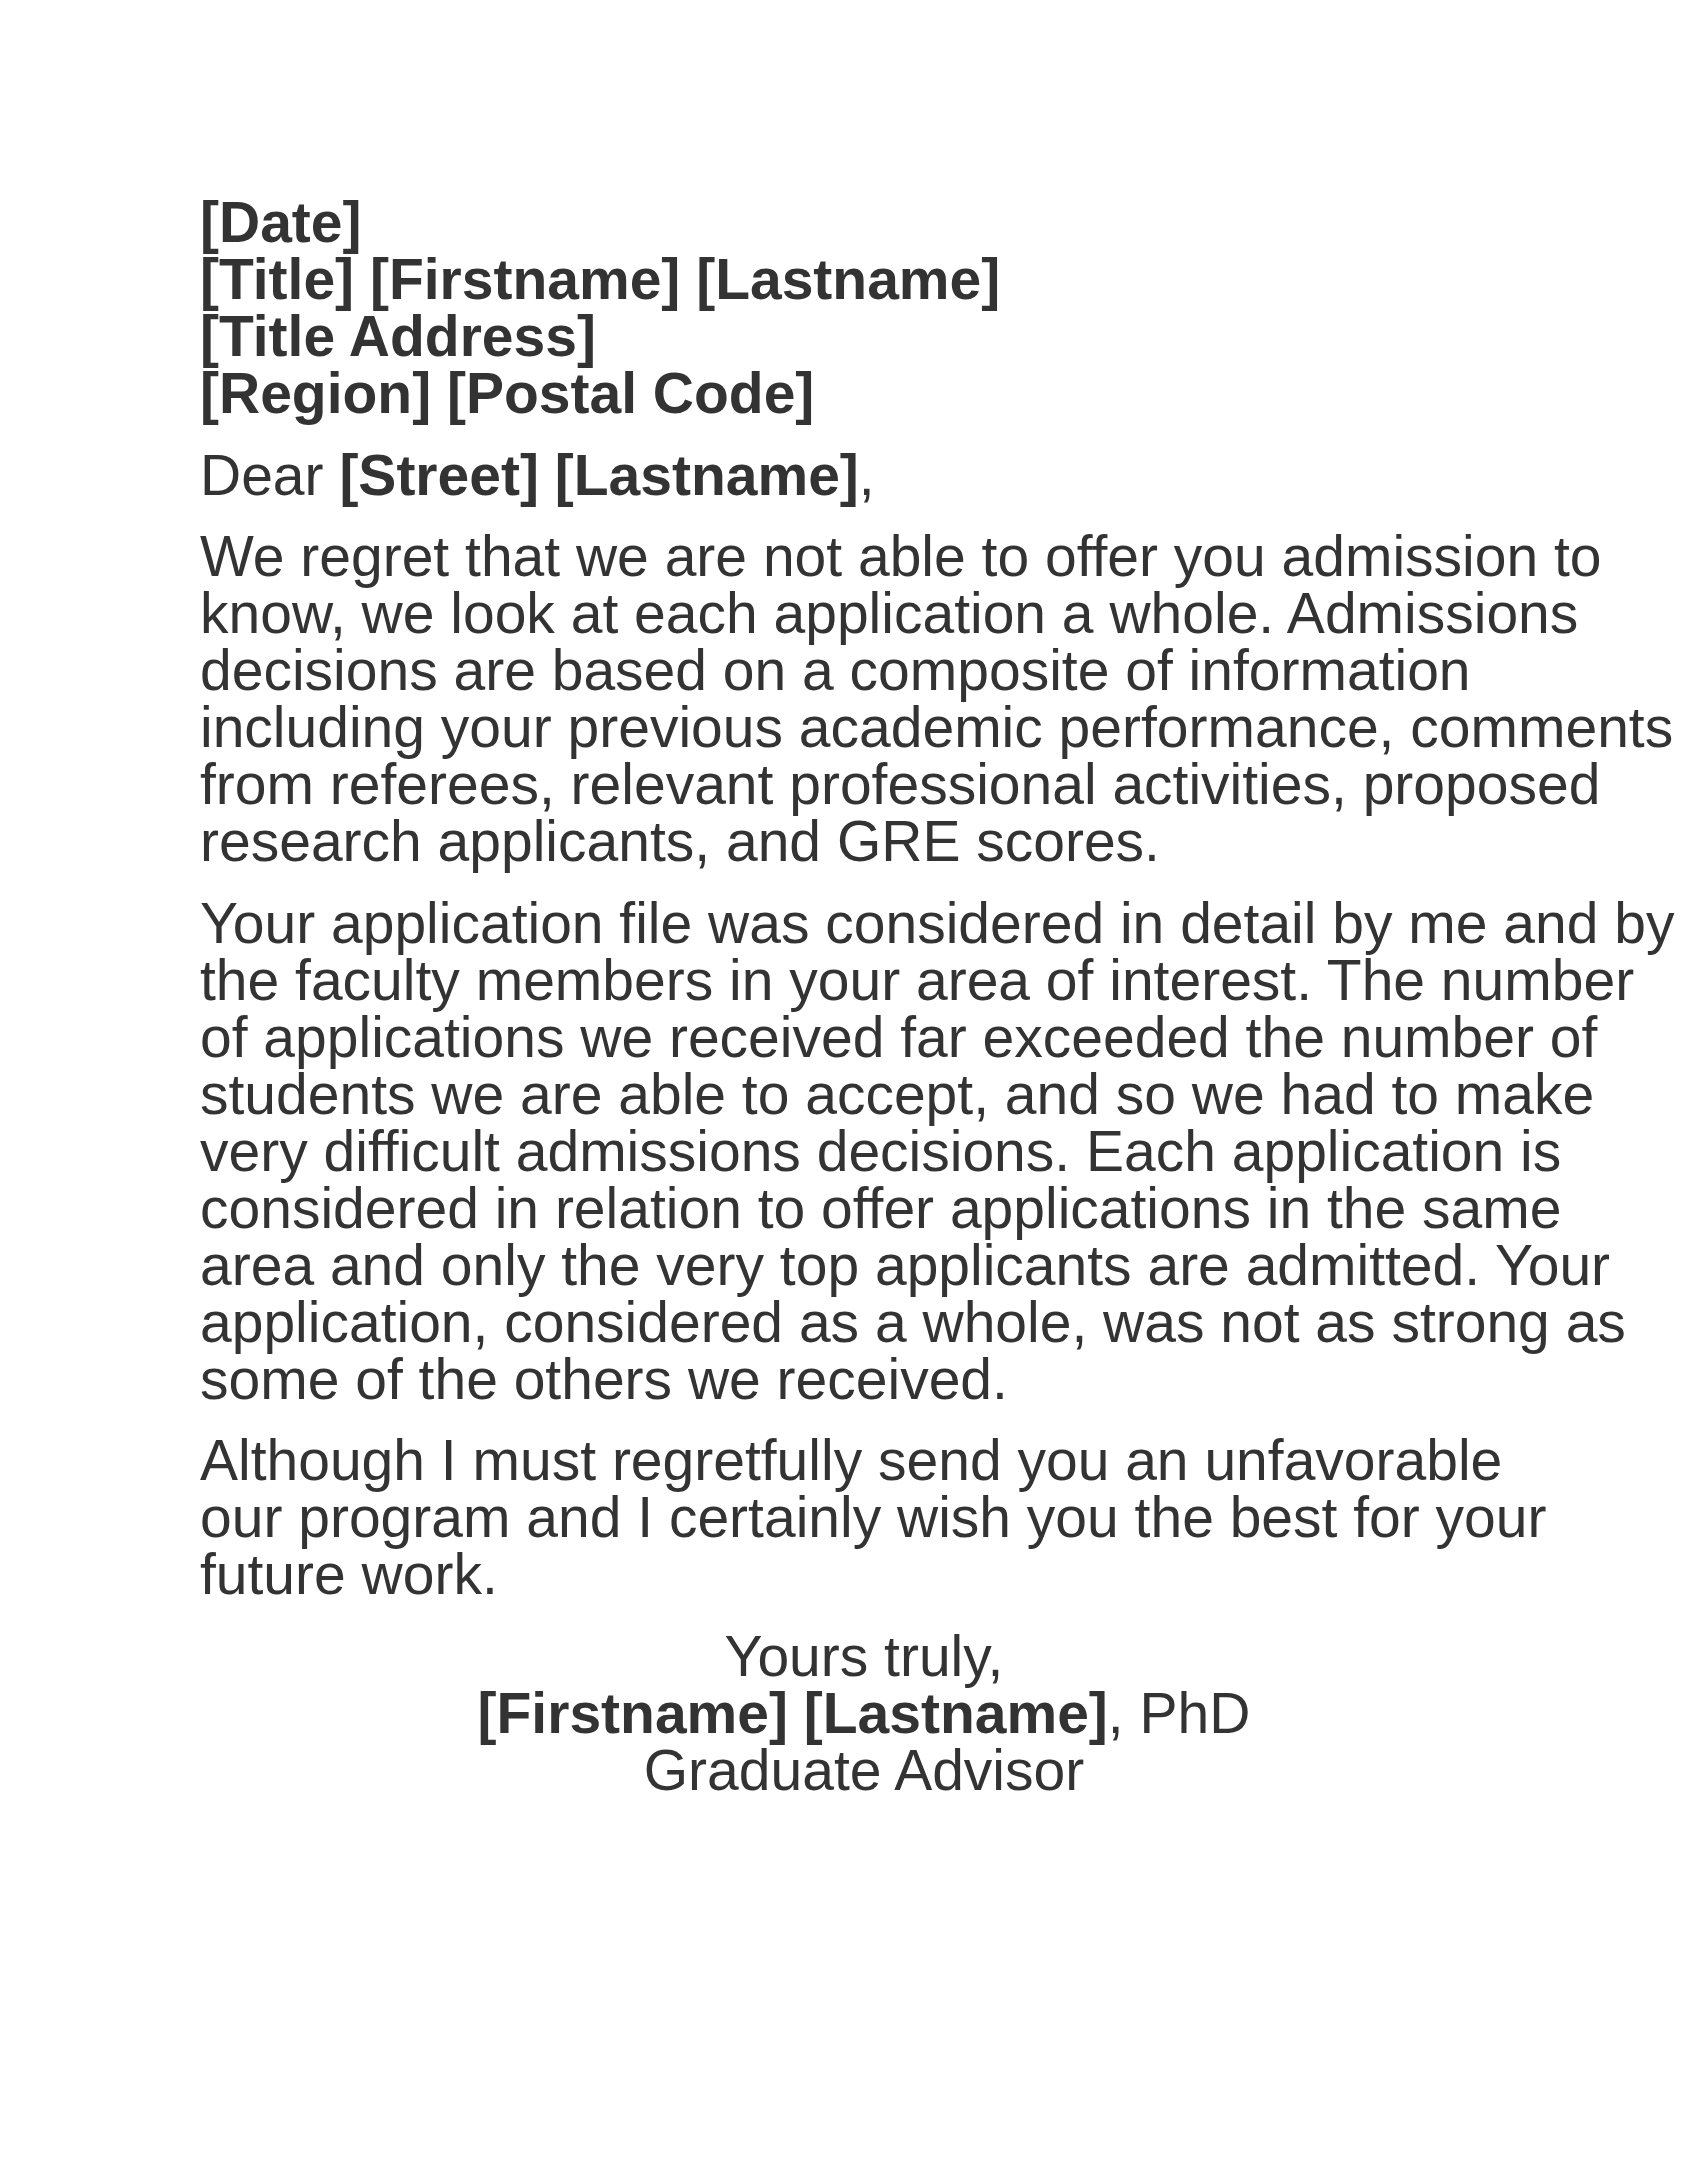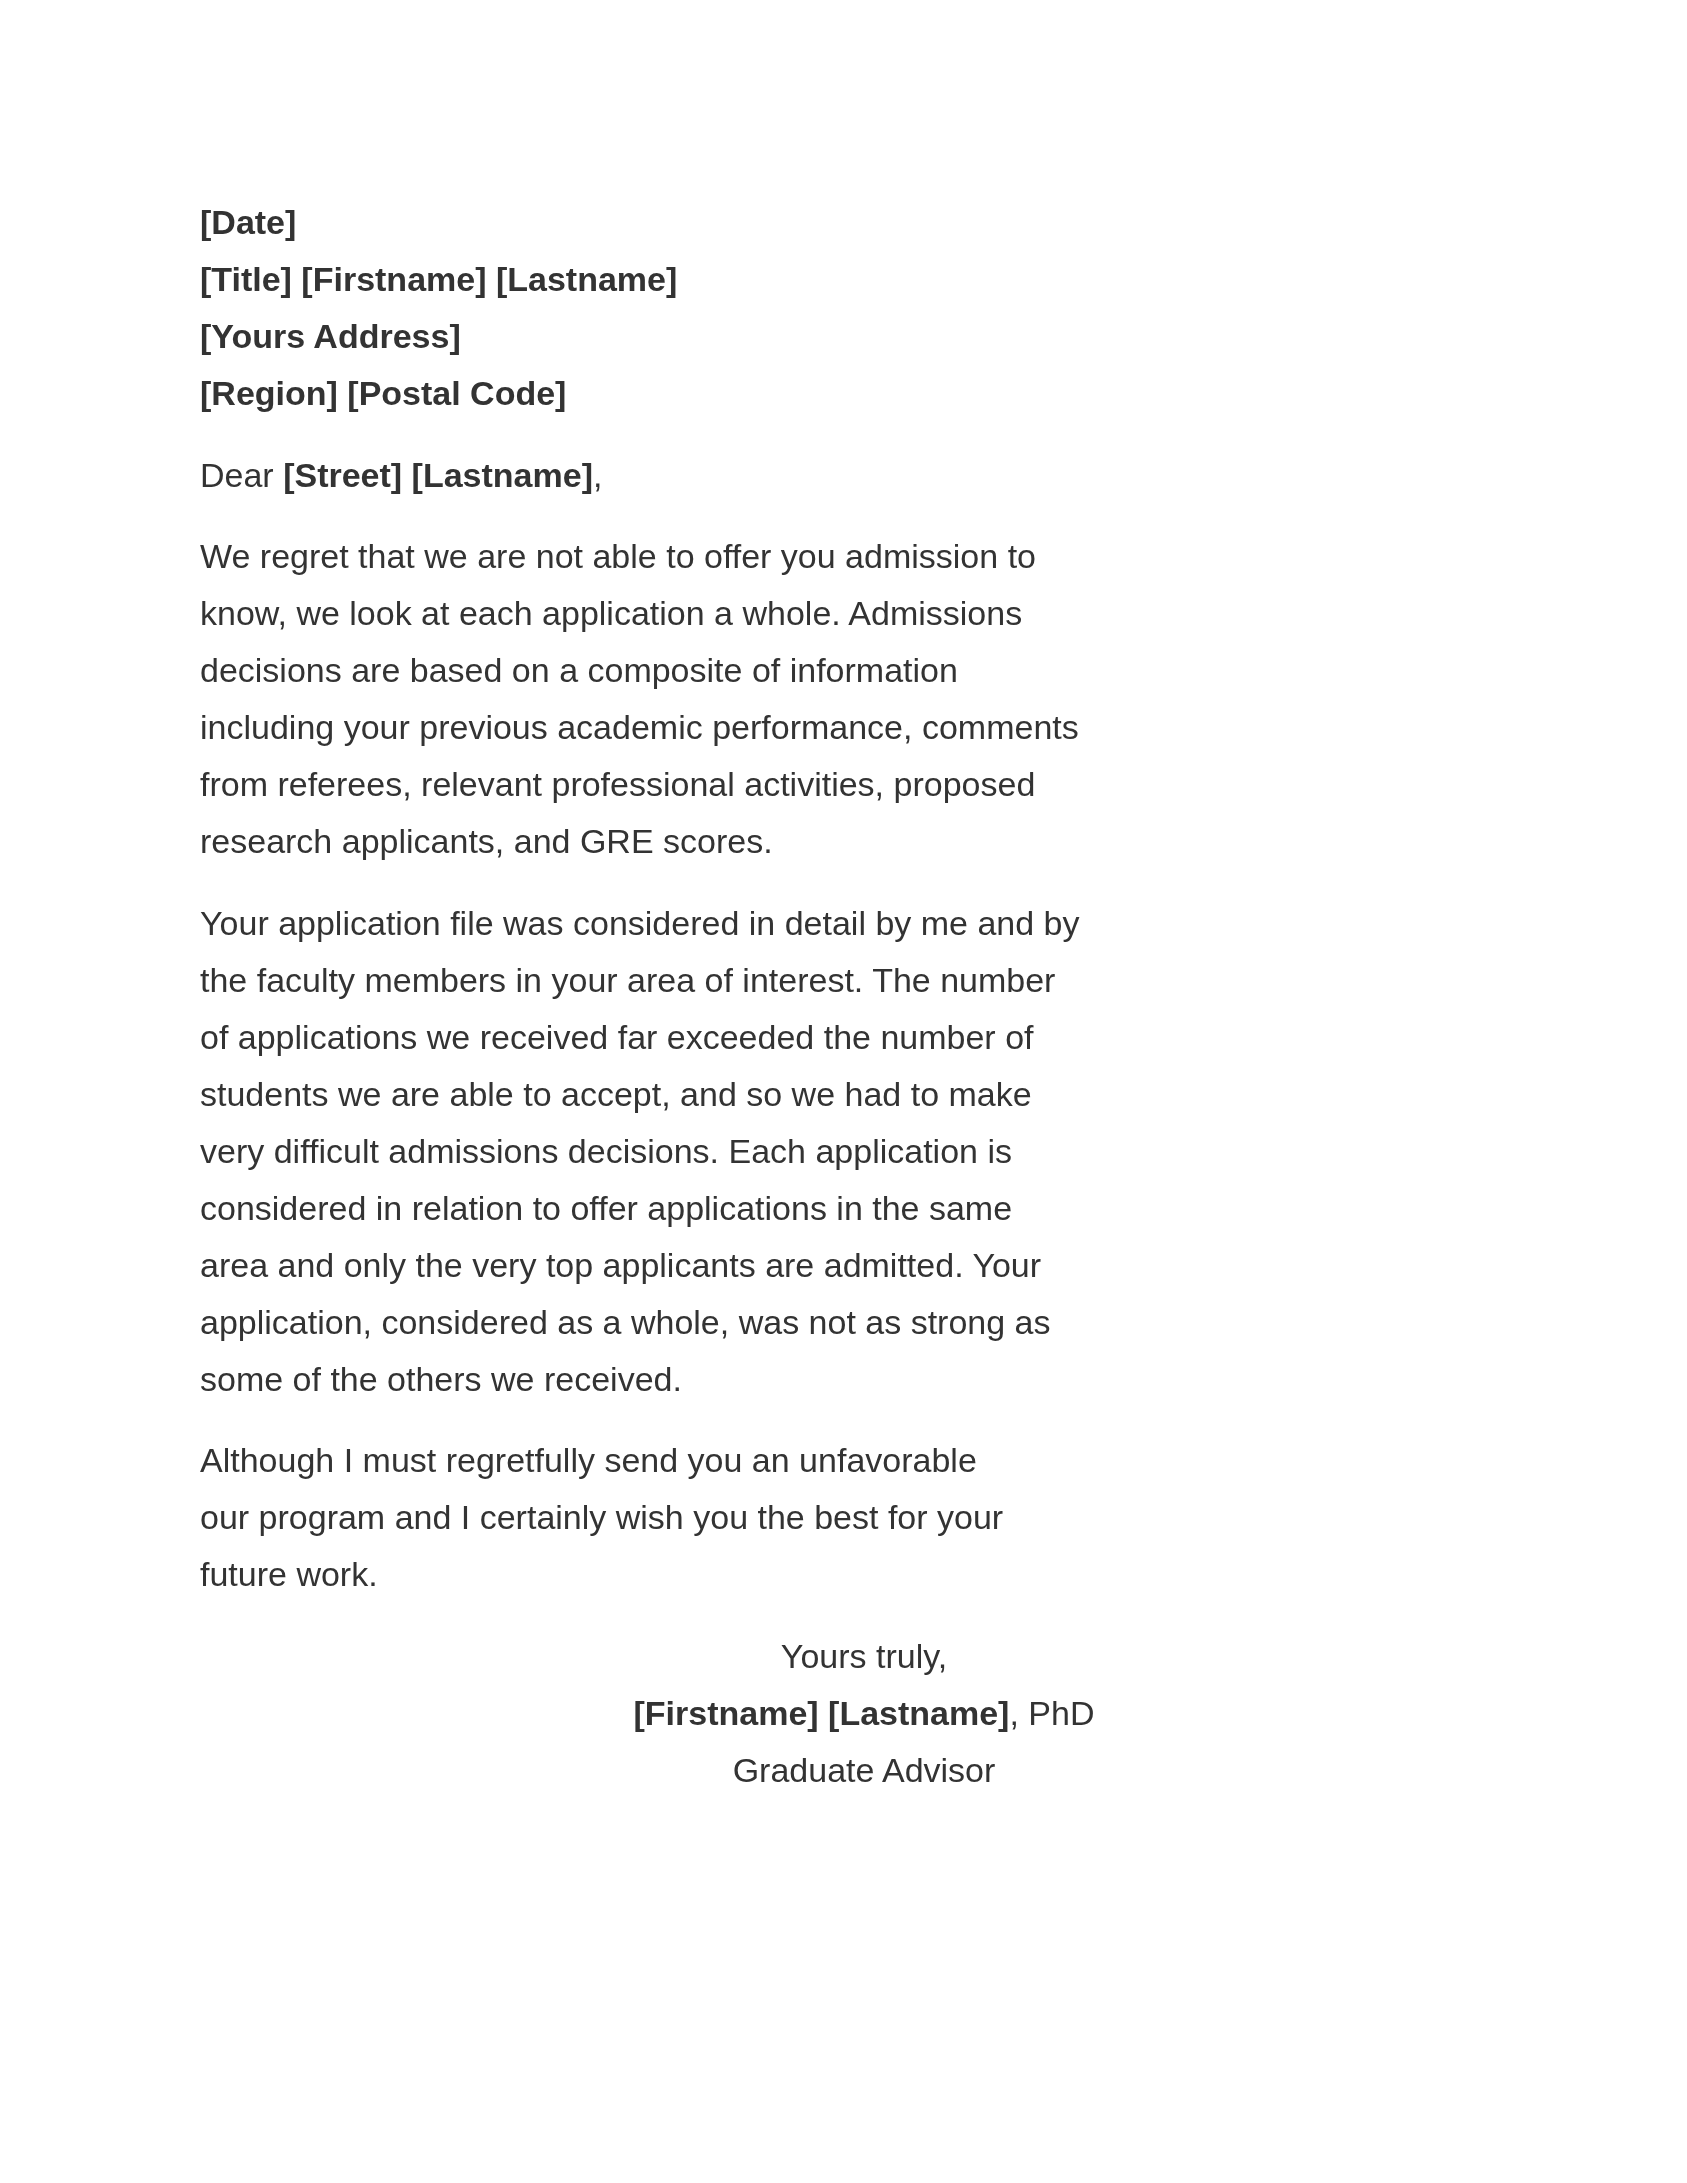--- a/index.html
+++ b/index.html
@@ -12,21 +12,21 @@
     background: #ffffff;
     position: relative;
     overflow: hidden;
   }
   .letter {
     position: absolute;
     left: 200px;
     top: 194px;
     width: 1328px;
     font-family: "Liberation Sans", sans-serif;
-    font-size: 34px;
+    font-size: 57px;
     line-height: 57px;
     color: #333333;
     font-weight: 400;
   }
   .block {
     margin: 0 0 24.5px 0;
   }
   .block:last-child {
     margin-bottom: 0;
     text-align: center;
@@ -38,21 +38,21 @@
     font-weight: 700;
   }
 </style>
 </head>
 <body style="background: rgb(255, 255, 255);">
 
 <div class="letter" style="color: rgb(51, 51, 51);">
     <div class="block">
       <div class="line"><span class="seg bold">[Date]</span></div>
       <div class="line"><span class="seg bold">[Title] [Firstname] [Lastname]</span></div>
-      <div class="line"><span class="seg bold">[Yours Address]</span></div>
+      <div class="line"><span class="seg bold">[Title Address]</span></div>
       <div class="line"><span class="seg bold">[Region] [Postal Code]</span></div>
     </div>
     <div class="block">
       <div class="line"><span class="seg">Dear </span><span class="seg bold">[Street] [Lastname]</span><span class="seg">,</span></div>
     </div>
     <div class="block">
       <div class="line"><span class="seg">We regret that we are not able to offer you admission to</span></div>
       <div class="line"><span class="seg">know, we look at each application a whole. Admissions</span></div>
       <div class="line"><span class="seg">decisions are based on a composite of information</span></div>
       <div class="line"><span class="seg">including your previous academic performance, comments</span></div>

